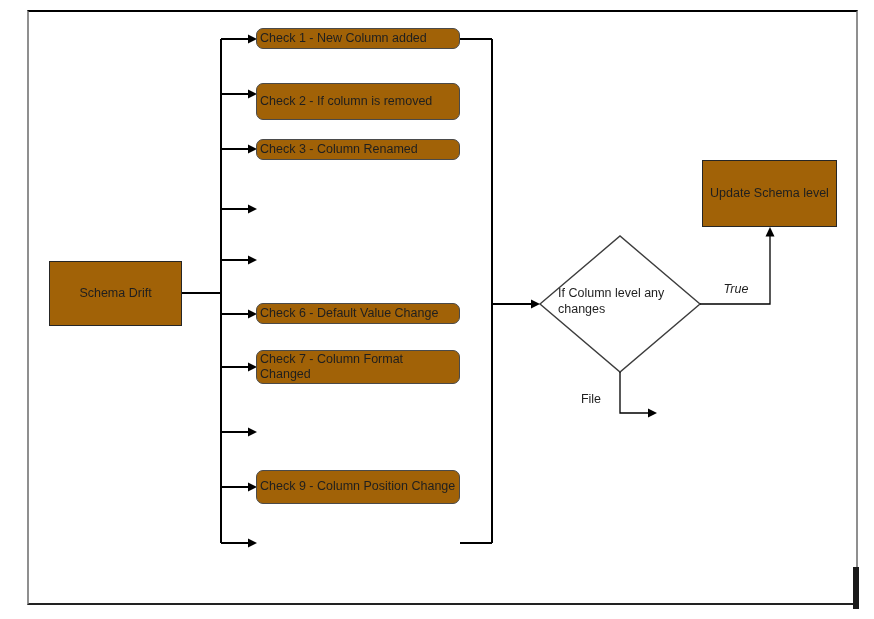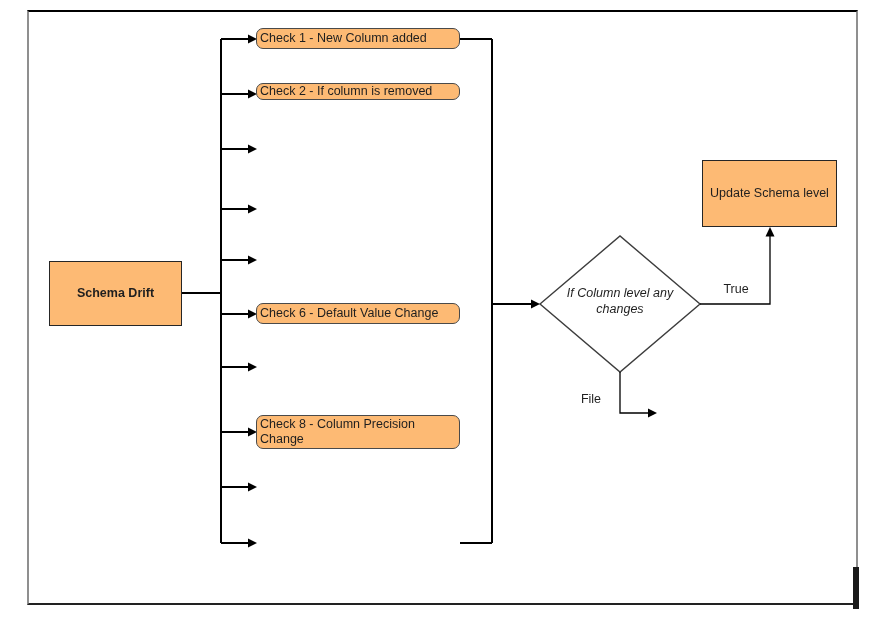--- a/index.html
+++ b/index.html
@@ -7,46 +7,46 @@
     position:relative;width:874px;height:619px;background:#ffffff;overflow:hidden;
     font-family:"Liberation Sans", sans-serif;color:#1f1f1f;font-size:12.5px;
   }
   .frame{
     position:absolute;left:27px;top:10px;width:831px;height:595px;box-sizing:border-box;
     border-style:solid;border-width:2px;border-color:#000000 #8f8f8f #222222 #8f8f8f;
   }
   .scroll-nub{position:absolute;left:853px;top:567px;width:6px;height:42px;background:#1a1a1a;}
   .wires{position:absolute;left:0;top:0;}
   .node{
-    position:absolute;box-sizing:border-box;background:#fdba74;display:flex;align-items:center;
+    position:absolute;box-sizing:border-box;background:#a16207;display:flex;align-items:center;
     line-height:15.5px;
   }
   .rect{border:1.5px solid #262626;justify-content:center;text-align:center;}
   .check{
     left:256px;width:204px;border:1.4px solid #4a4a4a;border-radius:7px;
     padding:0 3px;text-align:left;
   }
-  .root{left:49px;top:261px;width:133px;height:65px;font-weight:bold;}
+  .root{left:49px;top:261px;width:133px;height:65px;}
   .update{left:702px;top:160px;width:135px;height:67px;}
   .nochange{left:658px;top:382px;width:135px;height:68px;padding:0 16px;line-height:16px;}
   .chk1{top:28px;height:21px;}
-  .chk2{top:83px;height:17px;}
+  .chk2{top:83px;height:37px;}
   .chk3{top:139px;height:21px;}
   .chk4{top:192px;height:34px;}
   .chk5{top:249px;height:22px;}
   .chk6{top:303px;height:21px;}
   .chk7{top:350px;height:34px;}
   .chk8{top:415px;height:34px;}
   .chk9{top:470px;height:34px;}
   .chk10{top:527px;height:32px;}
   .diamond-label{
-    position:absolute;left:558px;top:285px;width:124px;text-align:center;line-height:16px;font-style:italic;
+    position:absolute;left:558px;top:285px;width:124px;line-height:16px;
   }
   .edge-label{position:absolute;text-align:center;}
-  .true-label{left:716px;top:282px;width:40px;}
+  .true-label{left:716px;top:282px;width:40px;font-style:italic;}
   .false-label{left:568px;top:392px;width:46px;}
 </style>
 </head>
 <body>
 
 <div class="canvas">
 
   <div class="frame"></div>
   <div class="scroll-nub"></div>
 
@@ -90,22 +90,24 @@
     <polygon points="770,227 765.5,236.5 774.5,236.5" fill="#000" stroke="none"></polygon>
 
     <polyline points="620,372 620,413 649,413"></polyline>
     <polygon points="657,413 648,408.5 648,417.5" fill="#000" stroke="none"></polygon>
   </svg>
 
   <div class="node rect root">Schema Drift</div>
 
   <div class="node check chk1">Check 1 - New Column added</div>
   <div class="node check chk2">Check 2 - If column is removed</div>
+  <div class="node check chk3">Check 3 - Column Renamed</div>
   <div class="node check chk6">Check 6 - Default Value Change</div>
-  <div class="node check chk8">Check 8 - Column Precision Change</div>
+  <div class="node check chk7">Check 7 - Column Format Changed</div>
+  <div class="node check chk9">Check 9 - Column Position Change</div>
 
   <div class="diamond-label">If Column level any changes</div>
 
   <div class="edge-label true-label">True</div>
   <div class="edge-label false-label">File</div>
 
   <div class="node rect update">Update Schema level</div>
 
 </div>
 

